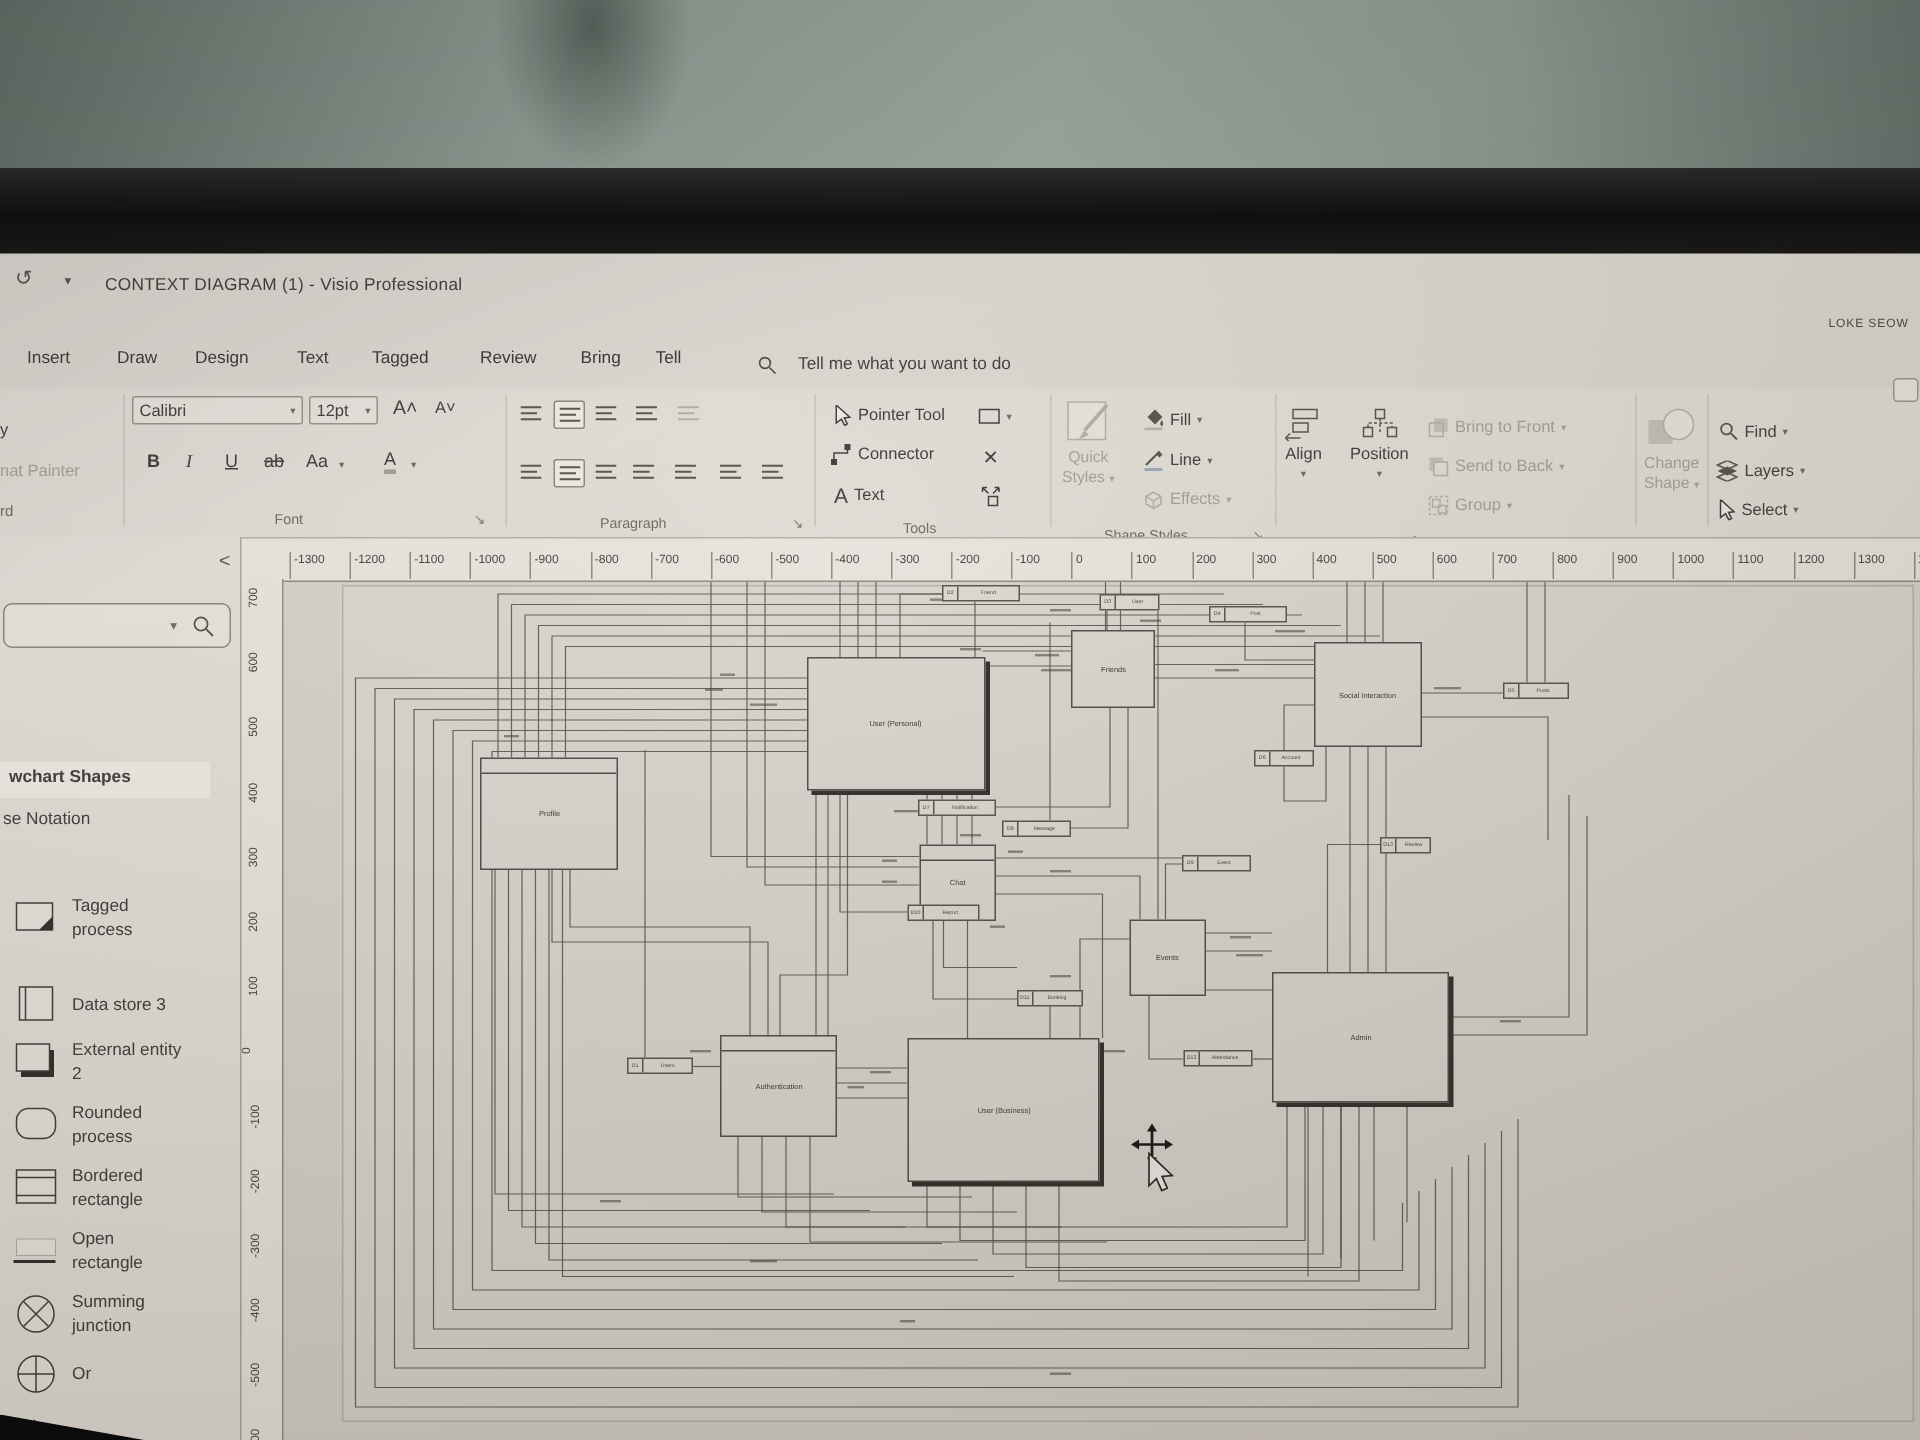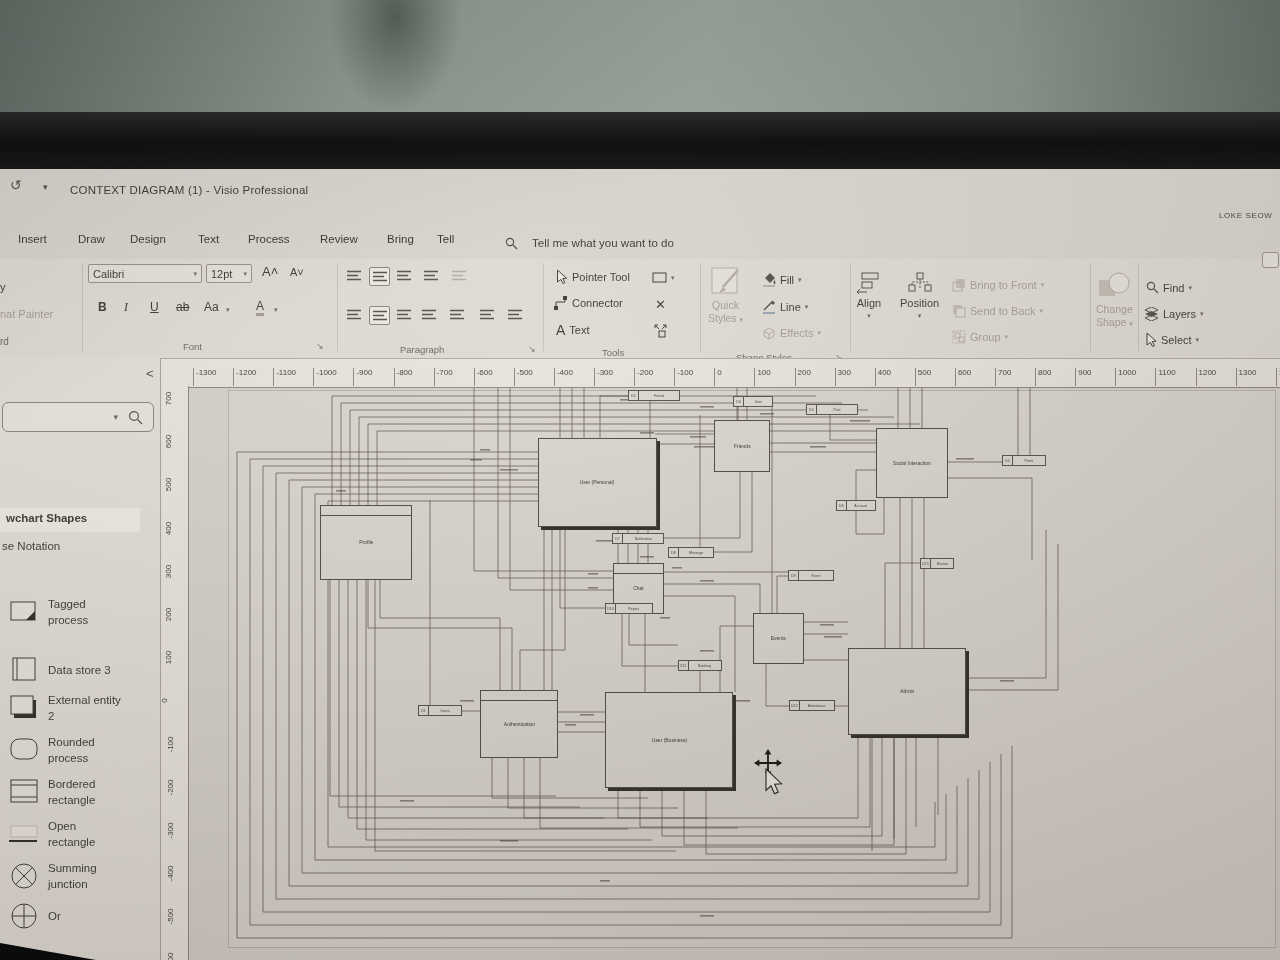--- a/index.html
+++ b/index.html
@@ -733,17 +733,17 @@
         </div>
       </div>
   </div>
 
   <div class="glare"></div>
   <div class="wedge"></div>
 <span class="mtab" style="left: 18px;">Insert</span>
     <span class="mtab" style="left: 78px;">Draw</span>
     <span class="mtab" style="left: 130px;">Design</span>
     <span class="mtab" style="left: 198px;">Text</span>
-    <span class="mtab" style="left: 248px;">Process</span>
+    <span class="mtab" style="left: 248px;">Tagged</span>
     <span class="mtab" style="left: 320px;">Review</span>
     <span class="mtab" style="left: 387px;">Bring</span>
     <span class="mtab" style="left: 437px;">Tell</span>
   </div>
 
 </body></html>

